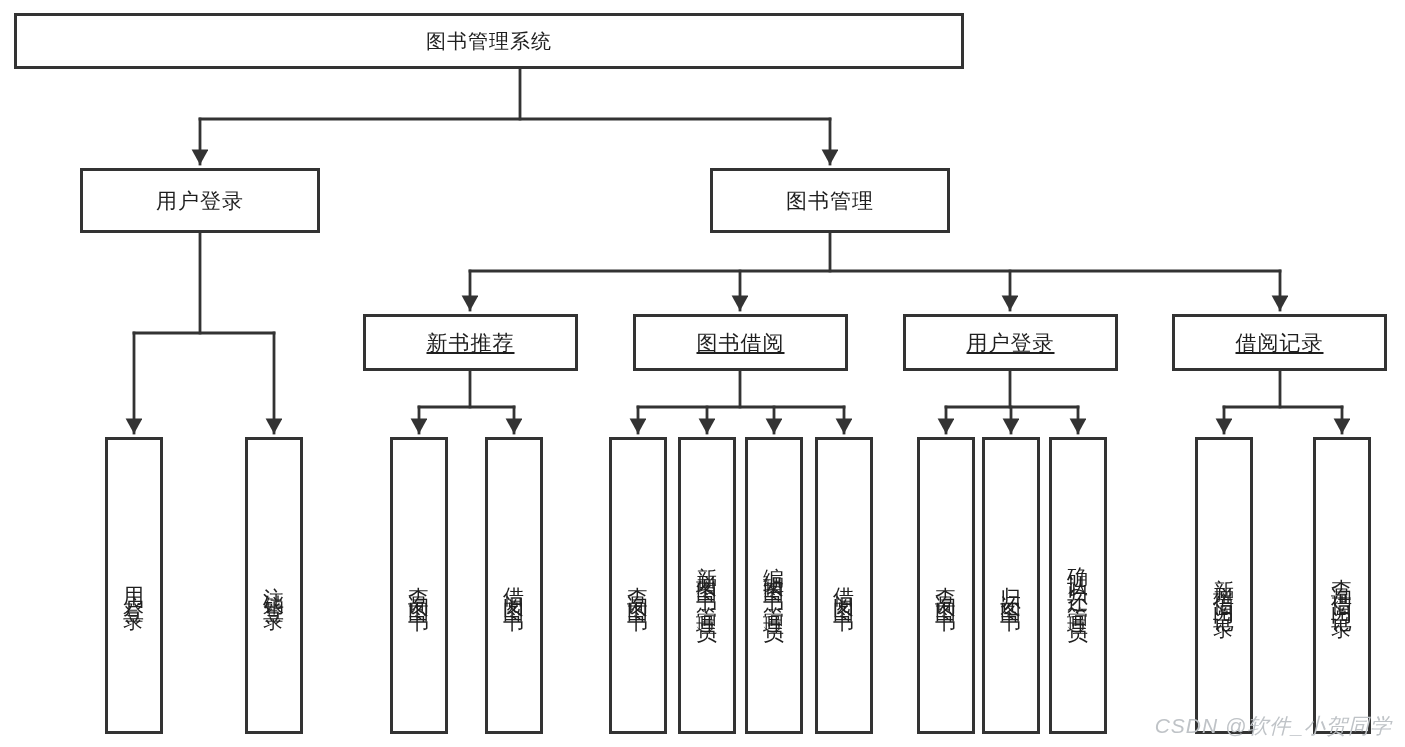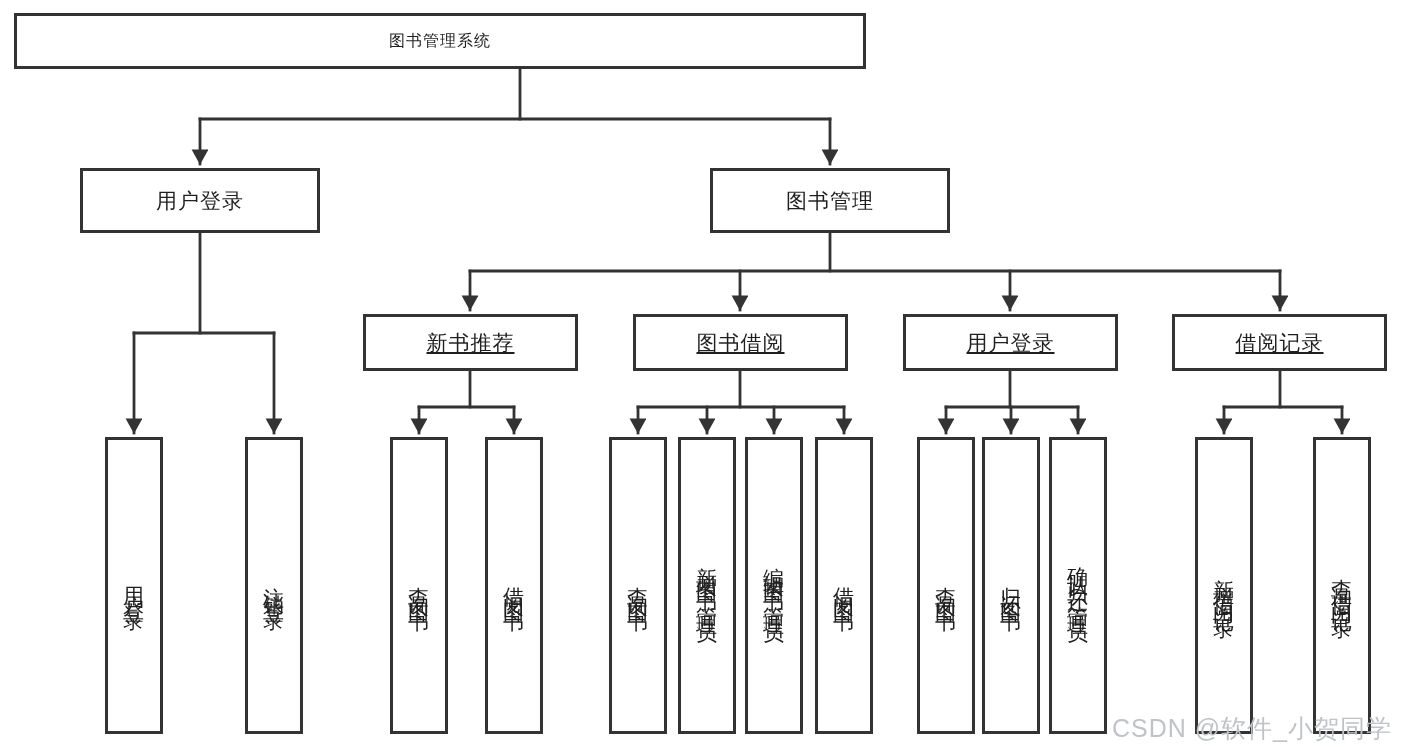--- a/index.html
+++ b/index.html
@@ -32,22 +32,22 @@
     justify-content: center;
     color: #1f1f1f;
   }
   .node-h {
     font-size: 21px;
     letter-spacing: 1px;
     white-space: nowrap;
   }
   .node-root {
     left: 14px; top: 13px;
-    width: 852px; height: 56px;
-    font-size: 16px;
+    width: 950px; height: 56px;
+    font-size: 20px;
   }
   .node-l2 {
     top: 168px;
     width: 240px; height: 65px;
   }
   .node-l3 {
     top: 314px;
     width: 215px; height: 57px; text-decoration: underline;
   }
   .leaf {
@@ -60,24 +60,25 @@
     font-size: 21px;
     line-height: 1;
     letter-spacing: 8px;
     color: #1f1f1f;
     white-space: nowrap;
   }
   .watermark {
     position: absolute;
     top: 712px;
     right: 13px;
-    font-size: 25px;
+    font-size: 21px;
     color: #bfc3c7;
     letter-spacing: 1px;
     white-space: nowrap;
+    font-style: italic;
   }
 </style>
 </head>
 <body>
 
 <div class="canvas">
 
   <svg class="connectors" viewBox="0 0 1405 747" xmlns="http://www.w3.org/2000/svg">
     <defs>
       <marker id="arrow" markerWidth="7" markerHeight="7" refX="5.2" refY="3" orient="auto" markerUnits="strokeWidth">

